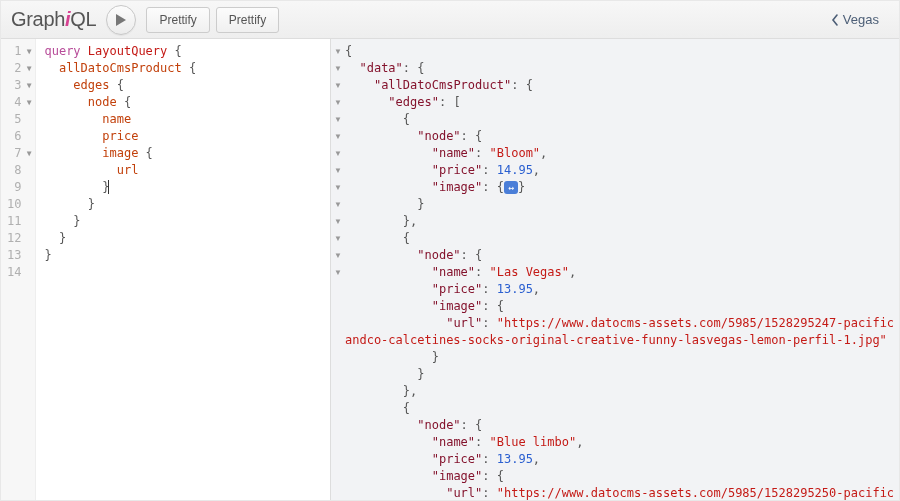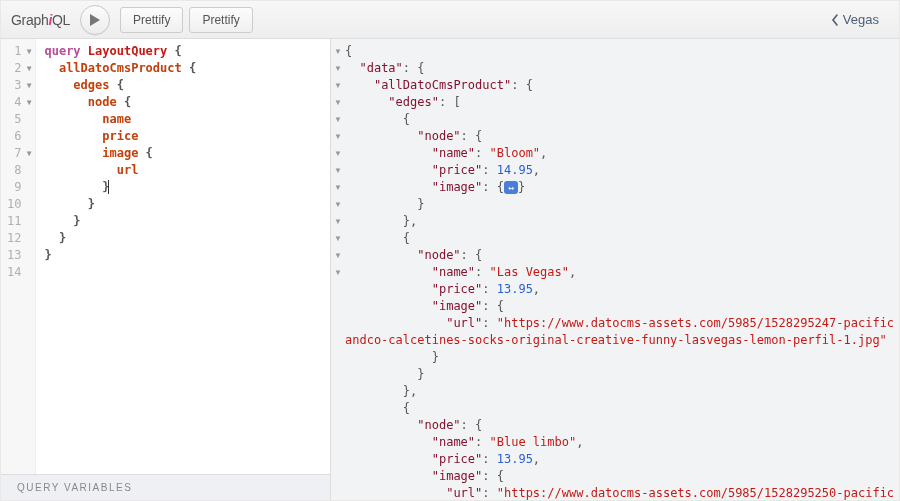--- a/index.html
+++ b/index.html
@@ -1,33 +1,33 @@
 <!DOCTYPE html>
 <html><head>
 <meta charset="utf-8">
 <style>
   * { box-sizing: border-box; }
   html, body { margin:0; padding:0; font-family: -apple-system, "Helvetica Neue", Arial, sans-serif; font-size:13px; color:#333; }
   .app { width:900px; height:501px; display:flex; flex-direction:column; background:#fdfdfd; border:1px solid #e8e8e8; overflow:hidden; }
   .toolbar { display:flex; align-items:center; height:38px; padding:0 10px; background:linear-gradient(#f7f7f7,#eeeeee); border-bottom:1px solid #ddd; }
-  .logo { font-size:14px; font-weight:400; color:#555; letter-spacing:-0.3px; margin-right:10px; }
+  .logo { font-size:20px; font-weight:400; color:#555; letter-spacing:-0.3px; margin-right:10px; }
   .logo em { font-style:italic; color:#d64292; font-weight:600; }
   .run-btn { width:30px; height:30px; border-radius:50%; background:linear-gradient(#fcfcfc,#ececec); border:1px solid #c8c8c8; display:flex; align-items:center; justify-content:center; cursor:pointer; margin-right:10px; box-shadow:0 1px 1px rgba(0,0,0,0.05); }
   .run-btn svg { display:block; }
   .btn { height:26px; padding:0 12px; background:linear-gradient(#fcfcfc,#f0f0f0); border:1px solid #ccc; border-radius:3px; font-size:12px; color:#555; cursor:pointer; margin-right:6px;text-align:center; }
   .spacer { flex:1; }
   .docs-btn { display:flex; align-items:center; gap:4px; height:26px; padding:0 10px; font-size:13px; color:#4c5e76; cursor:pointer; }
   .docs-btn svg { display:block; }
   .panes { flex:1; display:flex; min-height:0; }
   .left { width:330px; display:flex; flex-direction:column; border-right:1px solid #ddd; background:#fff; }
   .editor { flex:1; display:flex; font-family:Menlo,Consolas,monospace; font-size:12px; line-height:17px; overflow:auto; }
   .gutter { background:#f7f7f7; color:#b0b0b0; text-align:right; padding:4px 4px 4px 6px; user-select:none; border-right:1px solid #eee; white-space:pre; }
   .gut-row { display:flex; align-items:center; justify-content:flex-end; height:17px; }
   .fold { font-size:8px; color:#999; margin-left:2px; width:8px; display:inline-block; }
-  .code { padding:4px 8px; white-space:pre; flex:1; color:#555;font-weight:bold; }
+  .code { padding:4px 8px; white-space:pre; flex:1; color:#555; }
   .kw { color:#b84d9a; }
   .def { color:#c41a16; }
   .fld { color:#c2410c; }
   .punc { color:#555; }
   .cursor { border-right:1px solid #333; margin-left:-1px; animation:blink 1s step-end infinite; }
   @keyframes blink { 50% { border-color:transparent; }}
   .qv { height:26px; background:#eef0f3; border-top:1px solid #ddd; font-size:10px; color:#888; letter-spacing:1.5px; text-transform:uppercase; padding:7px 16px; cursor:ns-resize; }
   .right { flex:1; display:flex; background:#f2f3f5; overflow:hidden; }
   .rgutter { width:14px; padding-top:4px; }
   .rfold { font-size:8px; color:#999; text-align:center; display:block; height:17px; line-height:17px; }
@@ -58,21 +58,20 @@
       <span>Vegas</span>
     </div>
   </div>
 
   <div class="panes">
     <div class="left">
       <div class="editor">
         <div class="gutter" id="qgutter"><div class="gut-row"><span>1</span><span class="fold">▼</span></div><div class="gut-row"><span>2</span><span class="fold">▼</span></div><div class="gut-row"><span>3</span><span class="fold">▼</span></div><div class="gut-row"><span>4</span><span class="fold">▼</span></div><div class="gut-row"><span>5</span><span class="fold"></span></div><div class="gut-row"><span>6</span><span class="fold"></span></div><div class="gut-row"><span>7</span><span class="fold">▼</span></div><div class="gut-row"><span>8</span><span class="fold"></span></div><div class="gut-row"><span>9</span><span class="fold"></span></div><div class="gut-row"><span>10</span><span class="fold"></span></div><div class="gut-row"><span>11</span><span class="fold"></span></div><div class="gut-row"><span>12</span><span class="fold"></span></div><div class="gut-row"><span>13</span><span class="fold"></span></div><div class="gut-row"><span>14</span><span class="fold"></span></div></div>
         <div class="code" id="qcode"><div><span class="kw">query </span><span class="def">LayoutQuery</span><span class="punc"> {</span></div><div><span class="punc">  </span><span class="fld">allDatoCmsProduct</span><span class="punc"> {</span></div><div><span class="punc">    </span><span class="fld">edges</span><span class="punc"> {</span></div><div><span class="punc">      </span><span class="fld">node</span><span class="punc"> {</span></div><div><span class="punc">        </span><span class="fld">name</span></div><div><span class="punc">        </span><span class="fld">price</span></div><div><span class="punc">        </span><span class="fld">image</span><span class="punc"> {</span></div><div><span class="punc">          </span><span class="fld">url</span></div><div><span class="punc">        }</span><span class="cursor"></span></div><div><span class="punc">      }</span></div><div><span class="punc">    }</span></div><div><span class="punc">  }</span></div><div><span class="punc">}</span></div><div><span class="punc"></span></div></div>
       </div>
-      <div class="qv">Query Variables</div>
     </div>
     <div class="right">
       <div class="rgutter" id="rgutter">
           <span class="rfold">▼</span>
           <span class="rfold">▼</span>
           <span class="rfold">▼</span>
           <span class="rfold">▼</span>
           <span class="rfold">▼</span>
           <span class="rfold">▼</span>
           <span class="rfold">▼</span>

